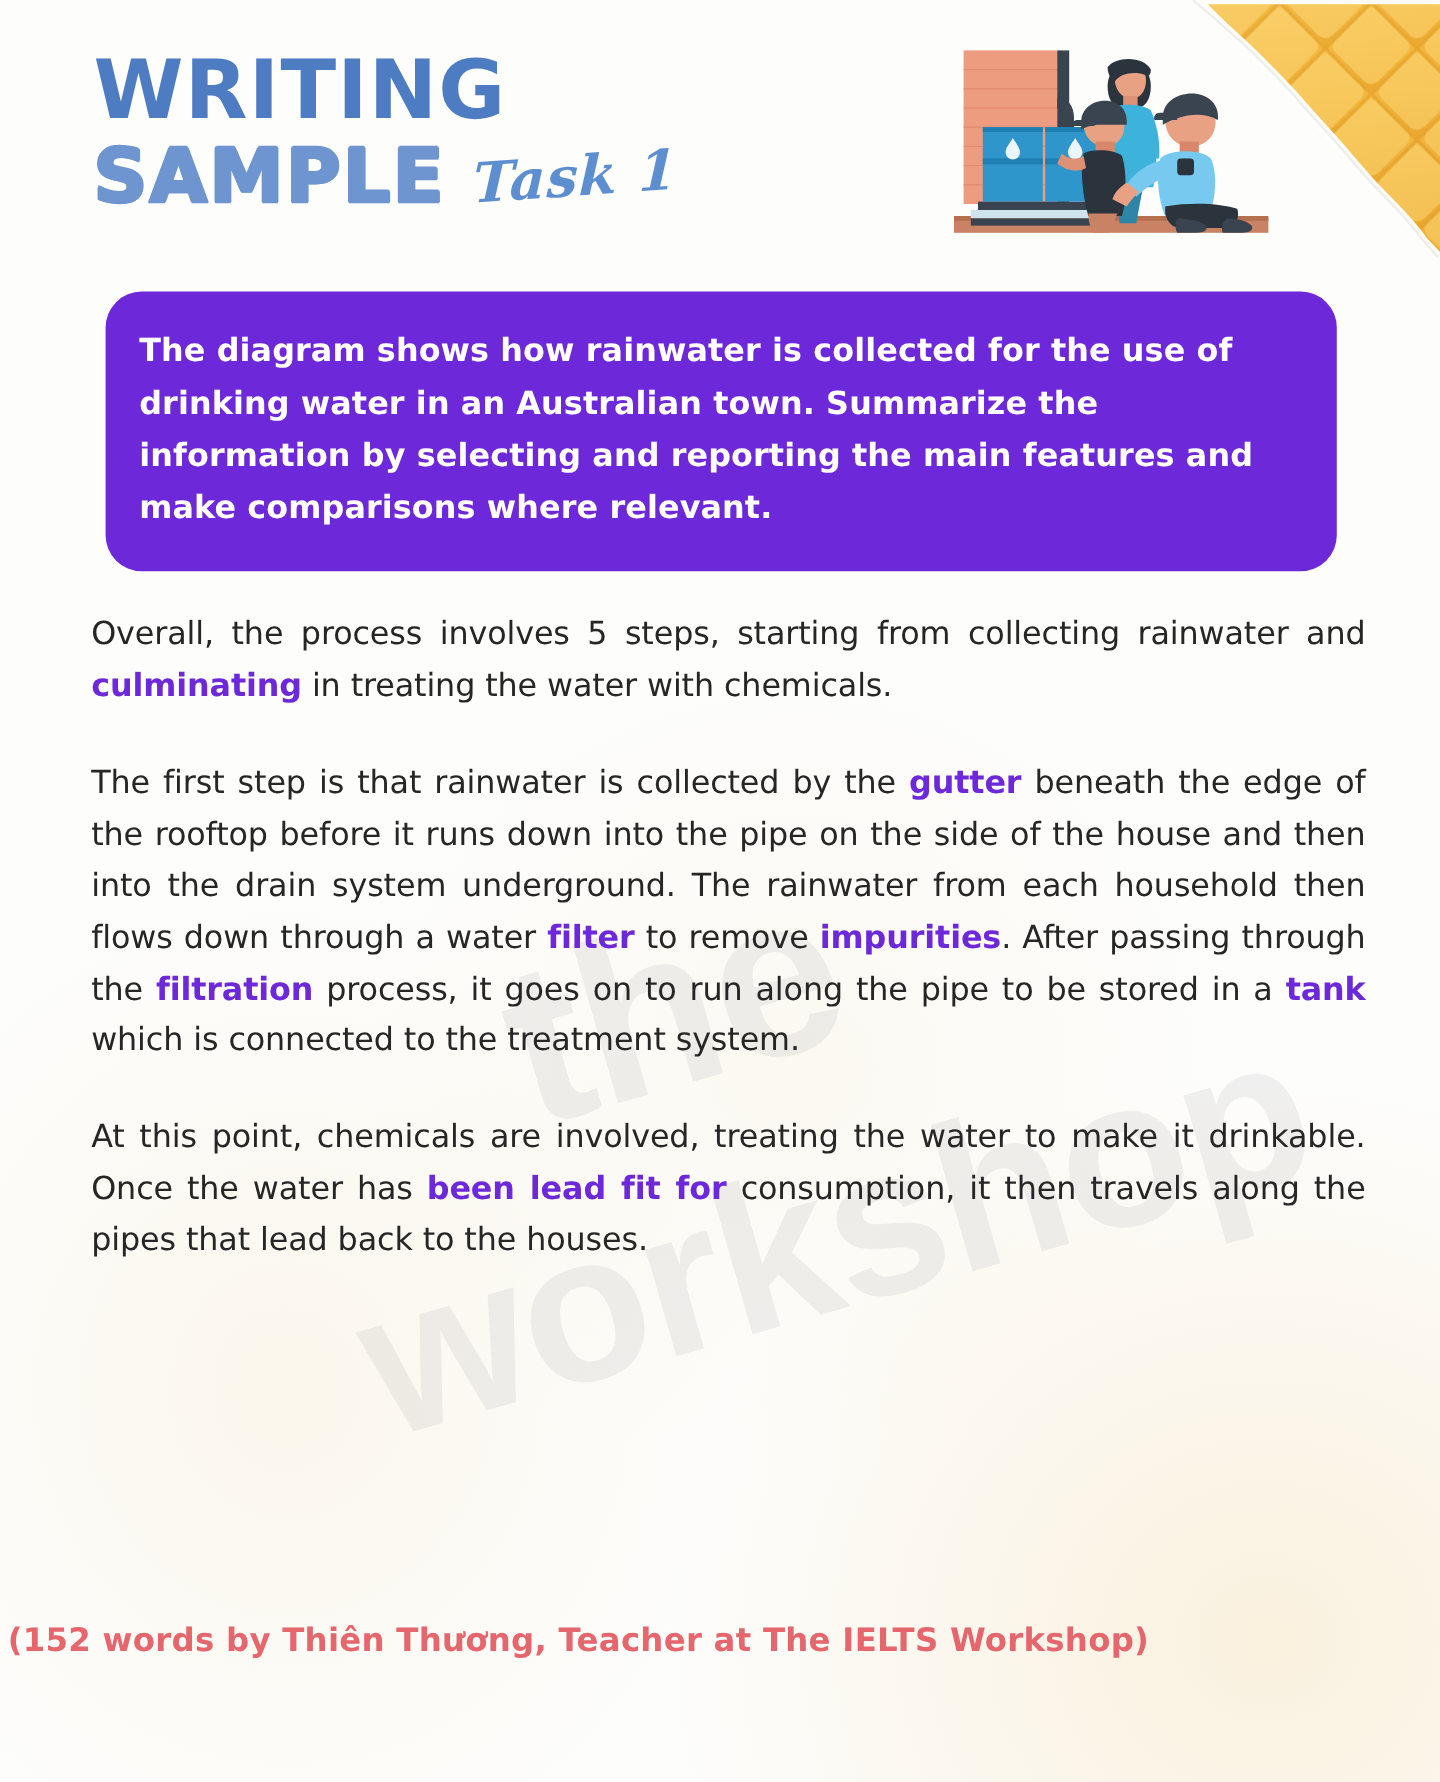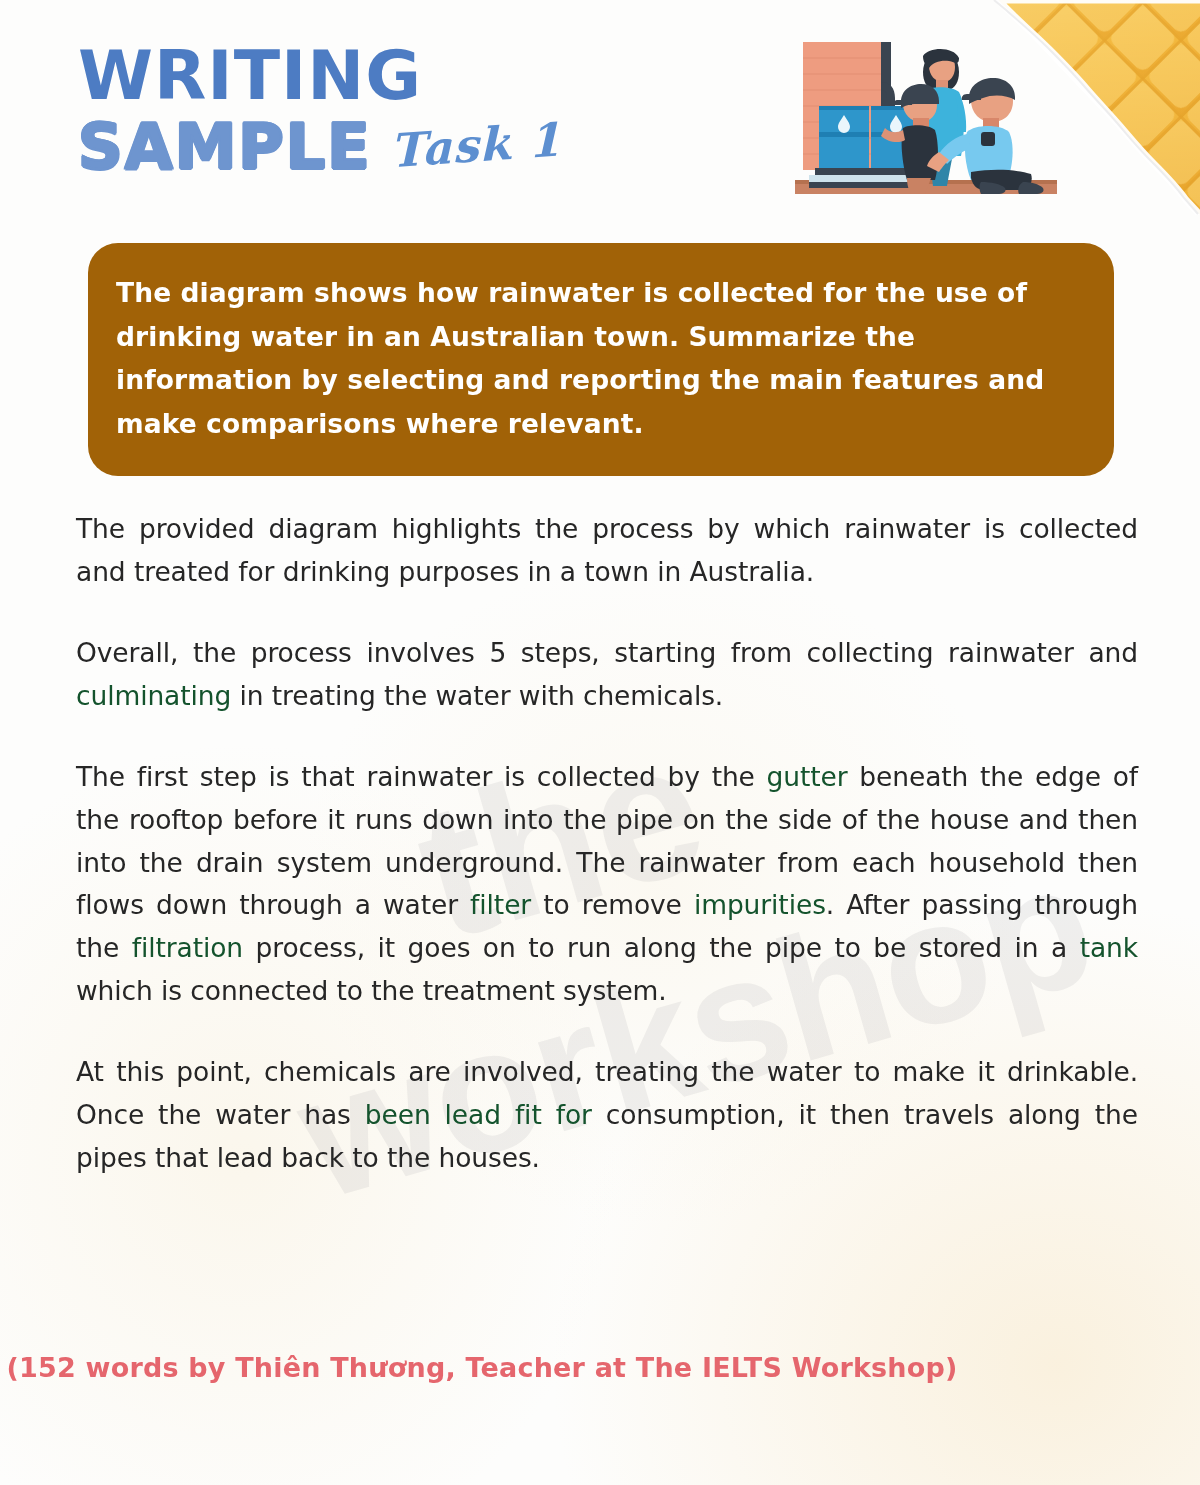--- a/index.html
+++ b/index.html
@@ -91,21 +91,21 @@
     font-size: 68px;
     font-weight: bold;
     letter-spacing: 1px;
     color: #4d7cc3;
     line-height: 1;
     margin: 0;
     display: block;
   }
   .title-row2 {
     display: flex;
-    align-items: center;
+    align-items: flex-end;
     margin-top: 6px;
   }
   .title-sample {
     font-family: "DejaVu Sans", sans-serif;
     font-size: 62px;
     font-weight: bold;
     letter-spacing: 2px;
     line-height: 1;
     color: transparent;
     -webkit-text-stroke: 2px #6e95cf;
@@ -136,21 +136,21 @@
   }
   .illustration svg { display: block; }
 
   
   .prompt-box {
     position: absolute;
     left: 88px;
     top: 243px;
     width: 1026px;
     min-height: 226px;
-    background: #a16207;
+    background: #6d28d9;
     border-radius: 30px;
     padding: 28px 40px 30px 28px;
     z-index: 4;
   }
   .prompt-text {
     color: #ffffff;
     font-family: "DejaVu Sans", sans-serif;
     font-size: 26.5px;
     font-weight: bold;
     line-height: 1.65;
@@ -169,21 +169,21 @@
   .para {
     font-family: "DejaVu Sans", sans-serif;
     font-size: 26.5px;
     line-height: 1.62;
     color: #262626;
     text-align: justify;
     margin: 0 0 38px 0;
     letter-spacing: -0.1px;
   }
   .para.last-block { text-align: justify; }
-  .para b { font-weight: normal; color: #14532d; }
+  .para b { font-weight: bold; color: #6d28d9; }
 
   
   .credit {
     position: absolute;
     left: 0;
     top: 1352px;
     width: 964px;
     text-align: center;
     z-index: 4;
   }
@@ -329,21 +329,20 @@
       </g>
     </svg>
   </div>
 </div>
 
 <div class="prompt-box">
   <p class="prompt-text">The diagram shows how rainwater is collected for the use of drinking water in an Australian town. Summarize the information by selecting and reporting the main features and make comparisons where relevant.</p>
 </div>
 
 <div class="body-wrap">
-  <p class="para">The provided diagram highlights the process by which rainwater is collected and treated for drinking purposes in a town in Australia.</p>
   <p class="para">Overall, the process involves 5 steps, starting from collecting rainwater and <b>culminating</b> in treating the water with chemicals.</p>
   <p class="para">The first step is that rainwater is collected by the <b>gutter</b> beneath the edge of the rooftop before it runs down into the pipe on the side of the house and then into the drain system underground. The rainwater from each household then flows down through a water <b>filter</b> to remove <b>impurities</b>. After passing through the <b>filtration</b> process, it goes on to run along the pipe to be stored in a <b>tank</b> which is connected to the treatment system.</p>
   <p class="para last-block">At this point, chemicals are involved, treating the water to make it drinkable. Once the water has <b>been lead fit for</b> consumption, it then travels along the pipes that lead back to the houses.</p>
 </div>
 
 <div class="credit">
   <span class="credit-text">(152 words by Thiên Thương, Teacher at The IELTS Workshop)</span>
 </div>
 
 </body></html>

